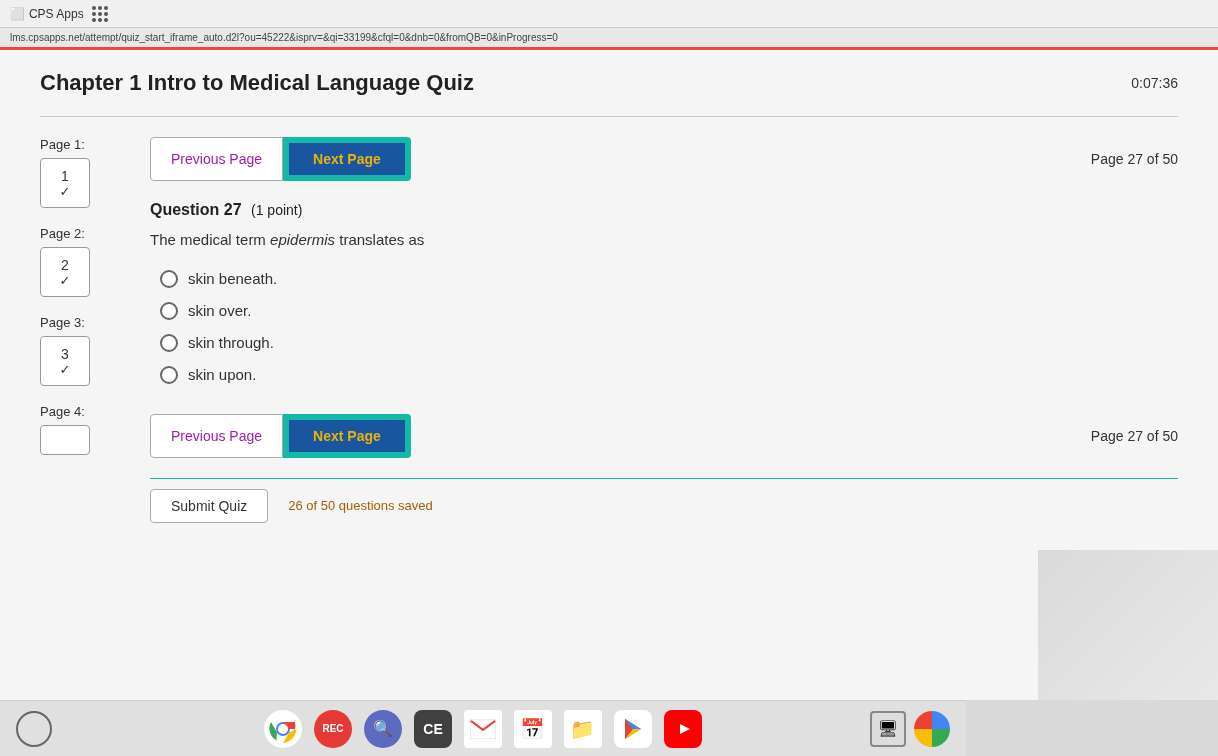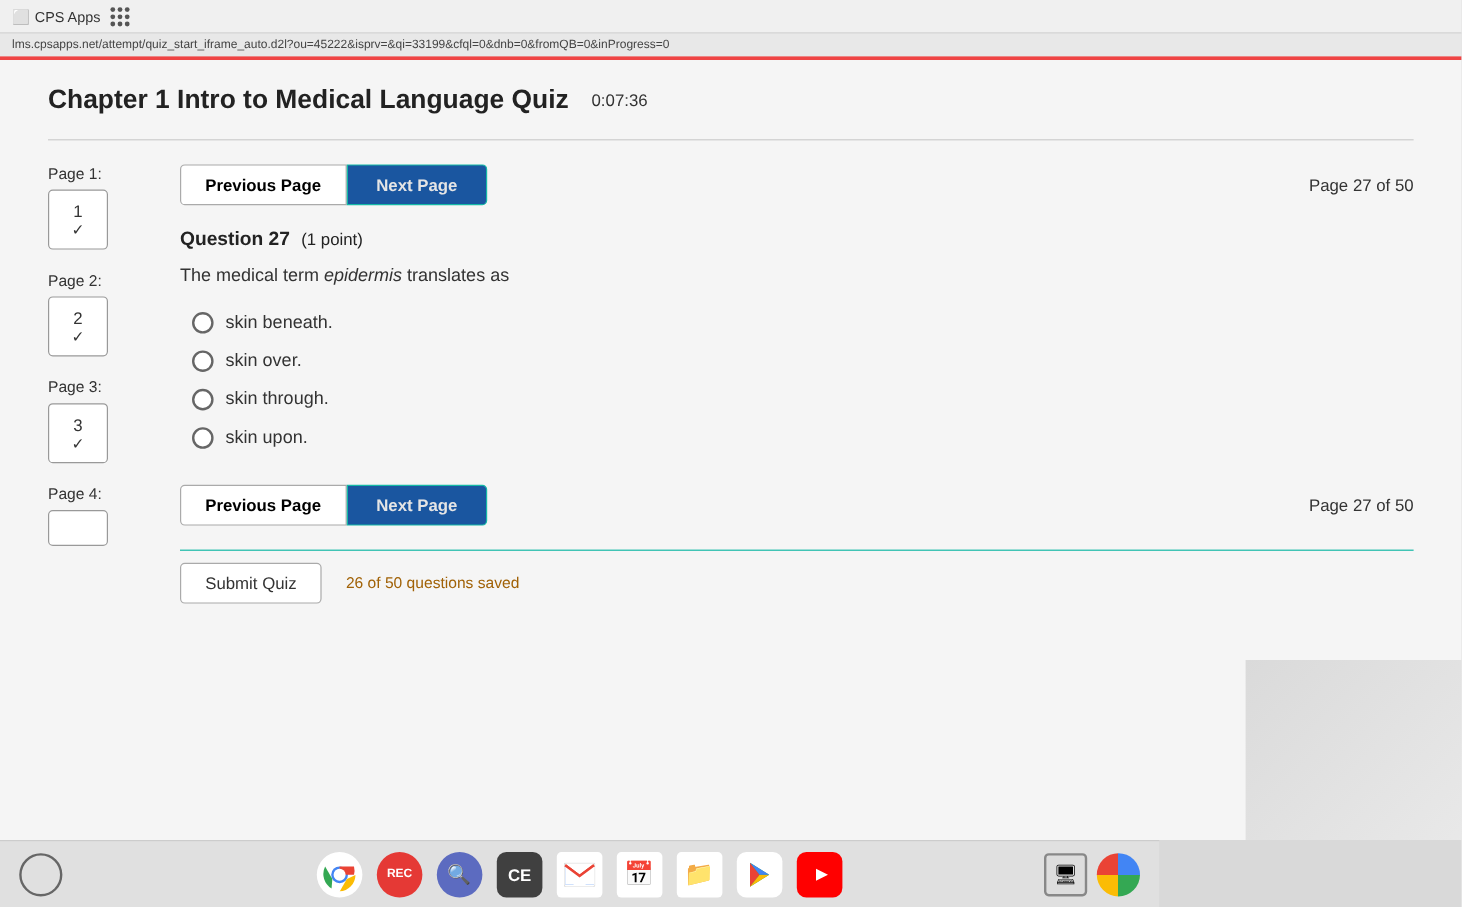--- a/index.html
+++ b/index.html
@@ -54,21 +54,21 @@
       background: #f5f5f5;
       padding: 20px 40px;
       height: calc(756px - 50px - 56px);
       overflow-y: auto;
       position: relative;
     }
 
     
     .quiz-header {
       display: flex;
-      justify-content: flex-start;
+      justify-content: space-between;
       align-items: flex-start;
       margin-bottom: 20px;
       gap: 19px;
     }
     .quiz-title {
       font-size: 22px;
       font-weight: bold;
       color: #222;
     }
     .timer {
@@ -142,31 +142,30 @@
     .nav-buttons {
       display: flex;
       gap: 0;
     }
     .btn-prev {
       background: white;
       border: 1px solid #aaa;
       border-radius: 4px 0 0 4px;
       padding: 8px 20px;
       font-size: 14px;
-      color: #000000;
+      color: #a21caf;
       cursor: pointer;
-      font-weight: bold;
     }
     .btn-next {
       background: #1a56a0;
-      border: 1px solid #14b8a6;
+      border: 6px solid #14b8a6;
       border-radius: 0 4px 4px 0;
       padding: 8px 24px;
       font-size: 14px;
-      color: #e5e5e5;
+      color: #eab308;
       cursor: pointer;
       font-weight: bold;
     }
     .page-info {
       font-size: 14px;
       color: #333;
     }
 
     
     .question-header {

